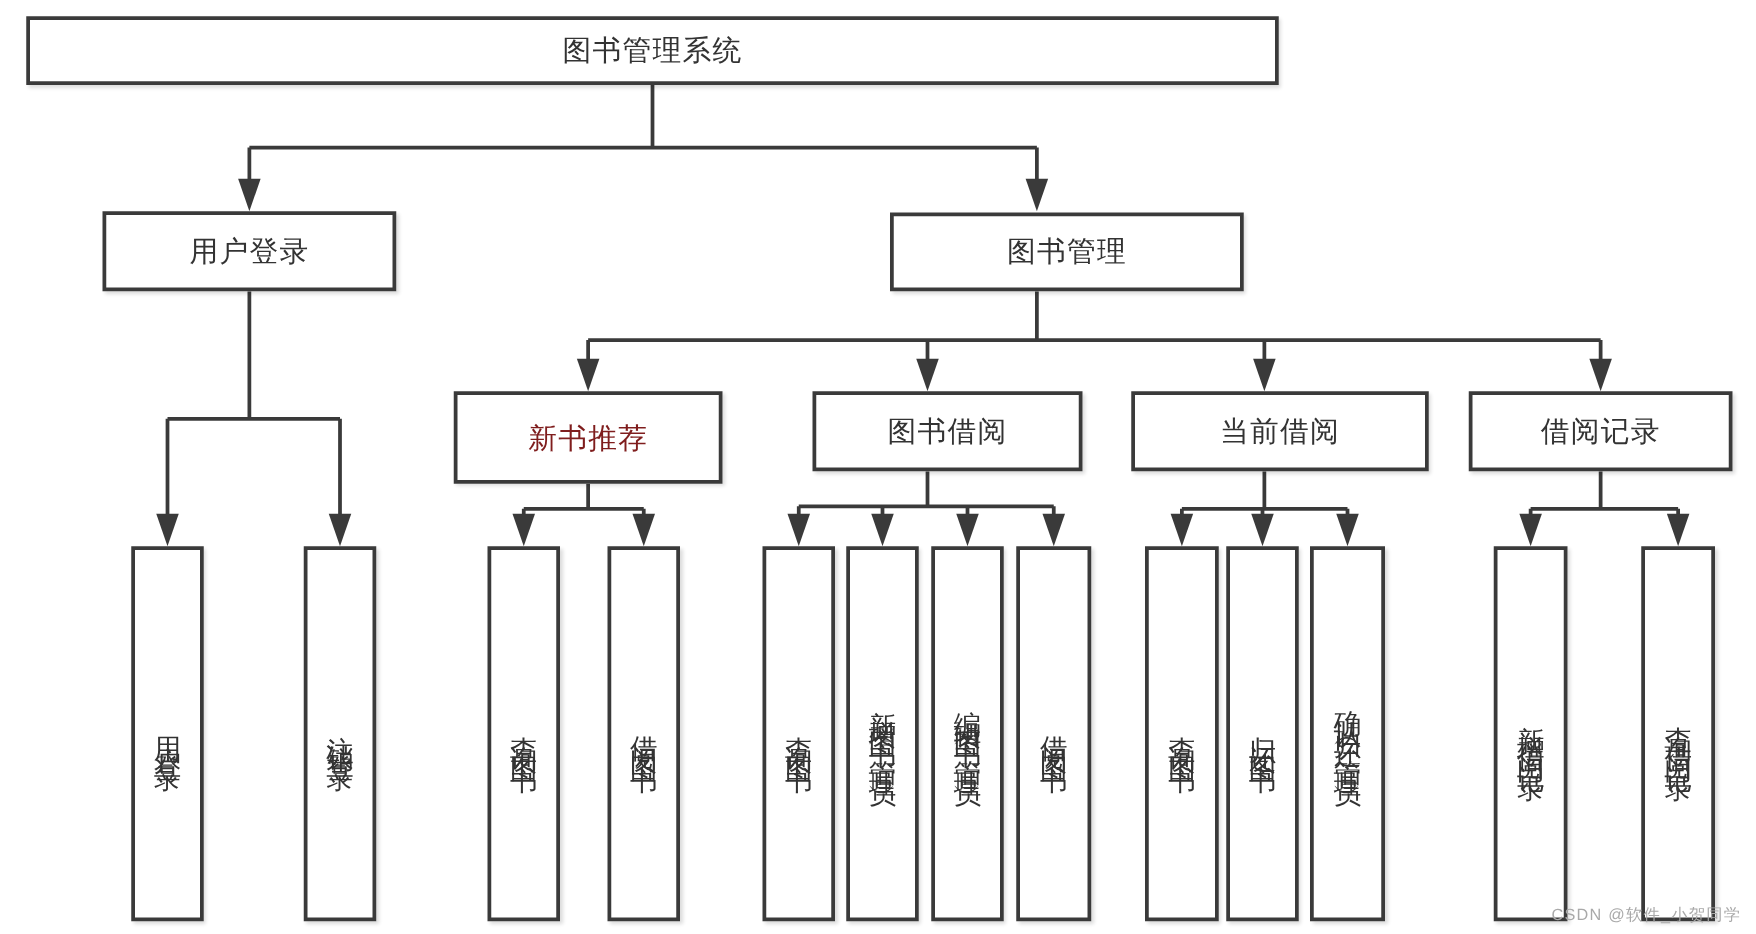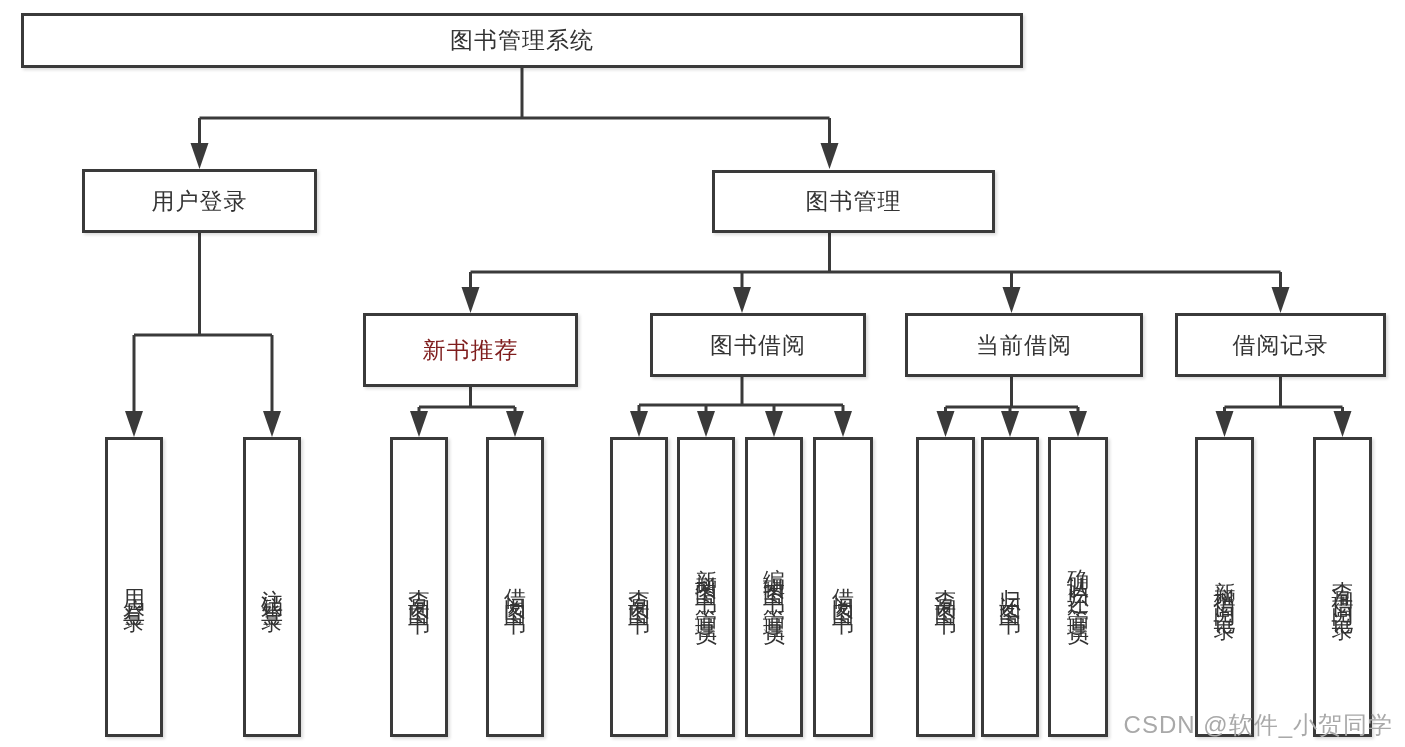--- a/index.html
+++ b/index.html
@@ -46,21 +46,21 @@
     text-orientation: mixed;
     font-size: 22px;
     letter-spacing: 8px;
     line-height: 1;
     white-space: nowrap;
   }
   .watermark {
     position: absolute;
     right: 12px;
     bottom: 6px;
-    font-size: 24px;
+    font-size: 13px;
     color: #a9a9a9;
     letter-spacing: 1px;
     z-index: 3;
     white-space: nowrap;
   }
 </style>
 </head>
 <body>
 
 <div class="stage">

